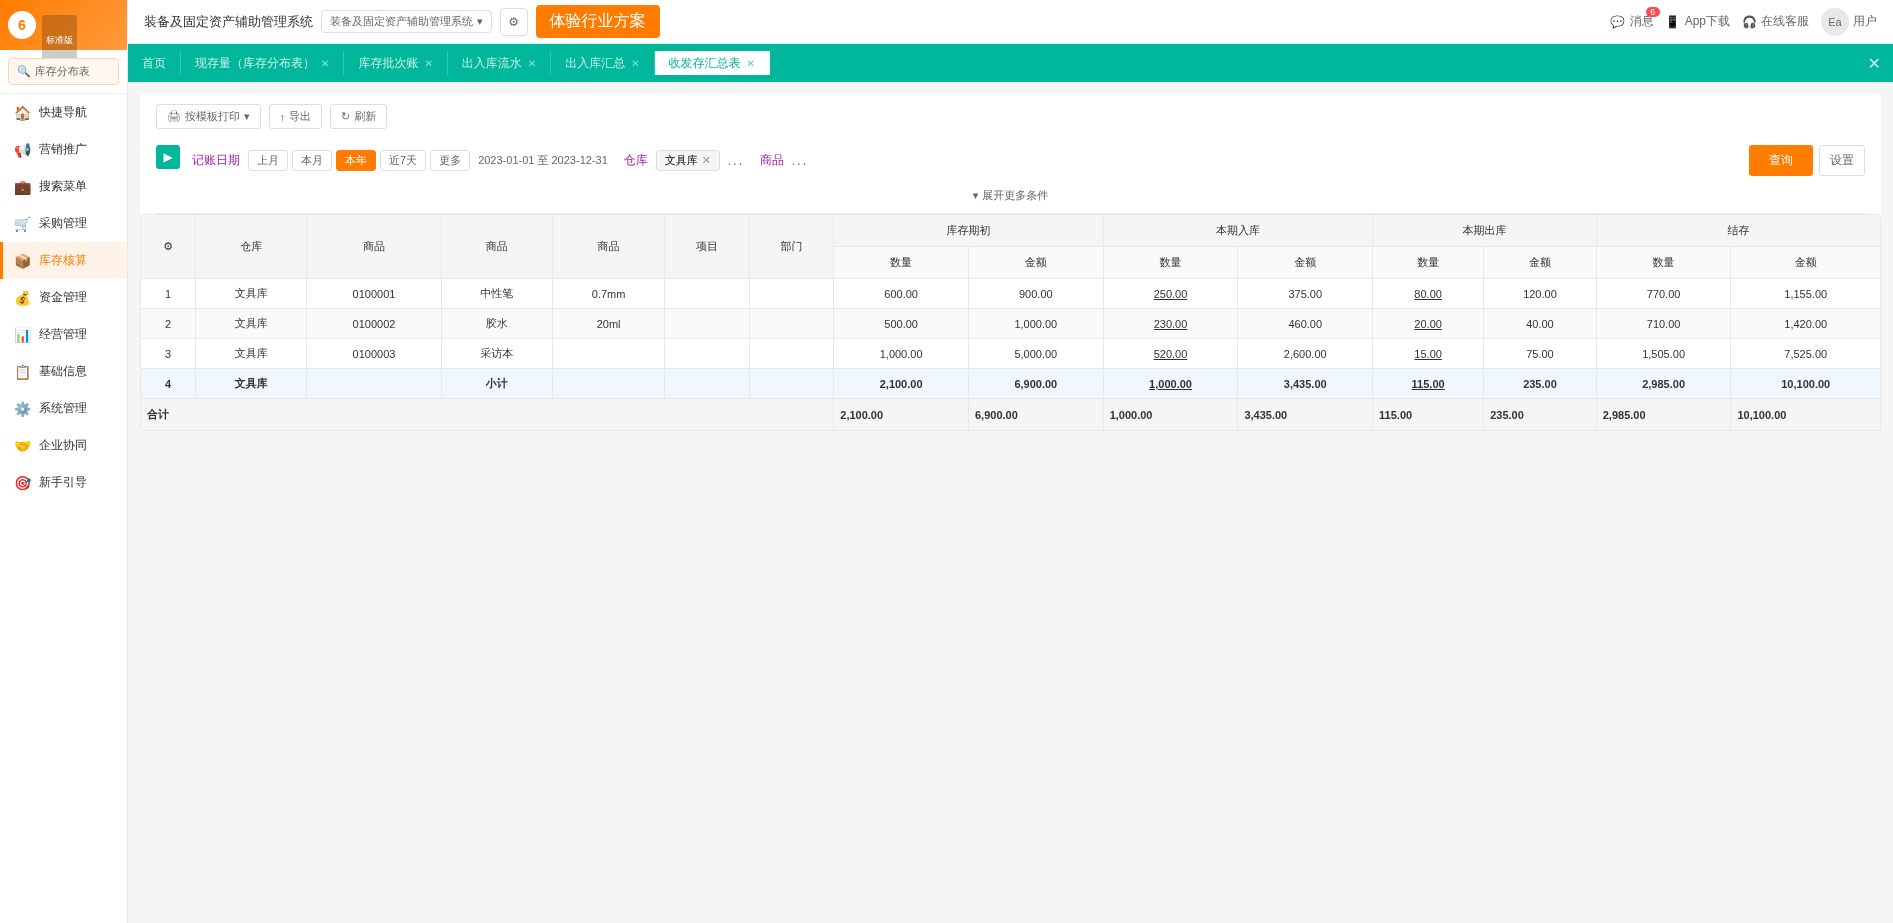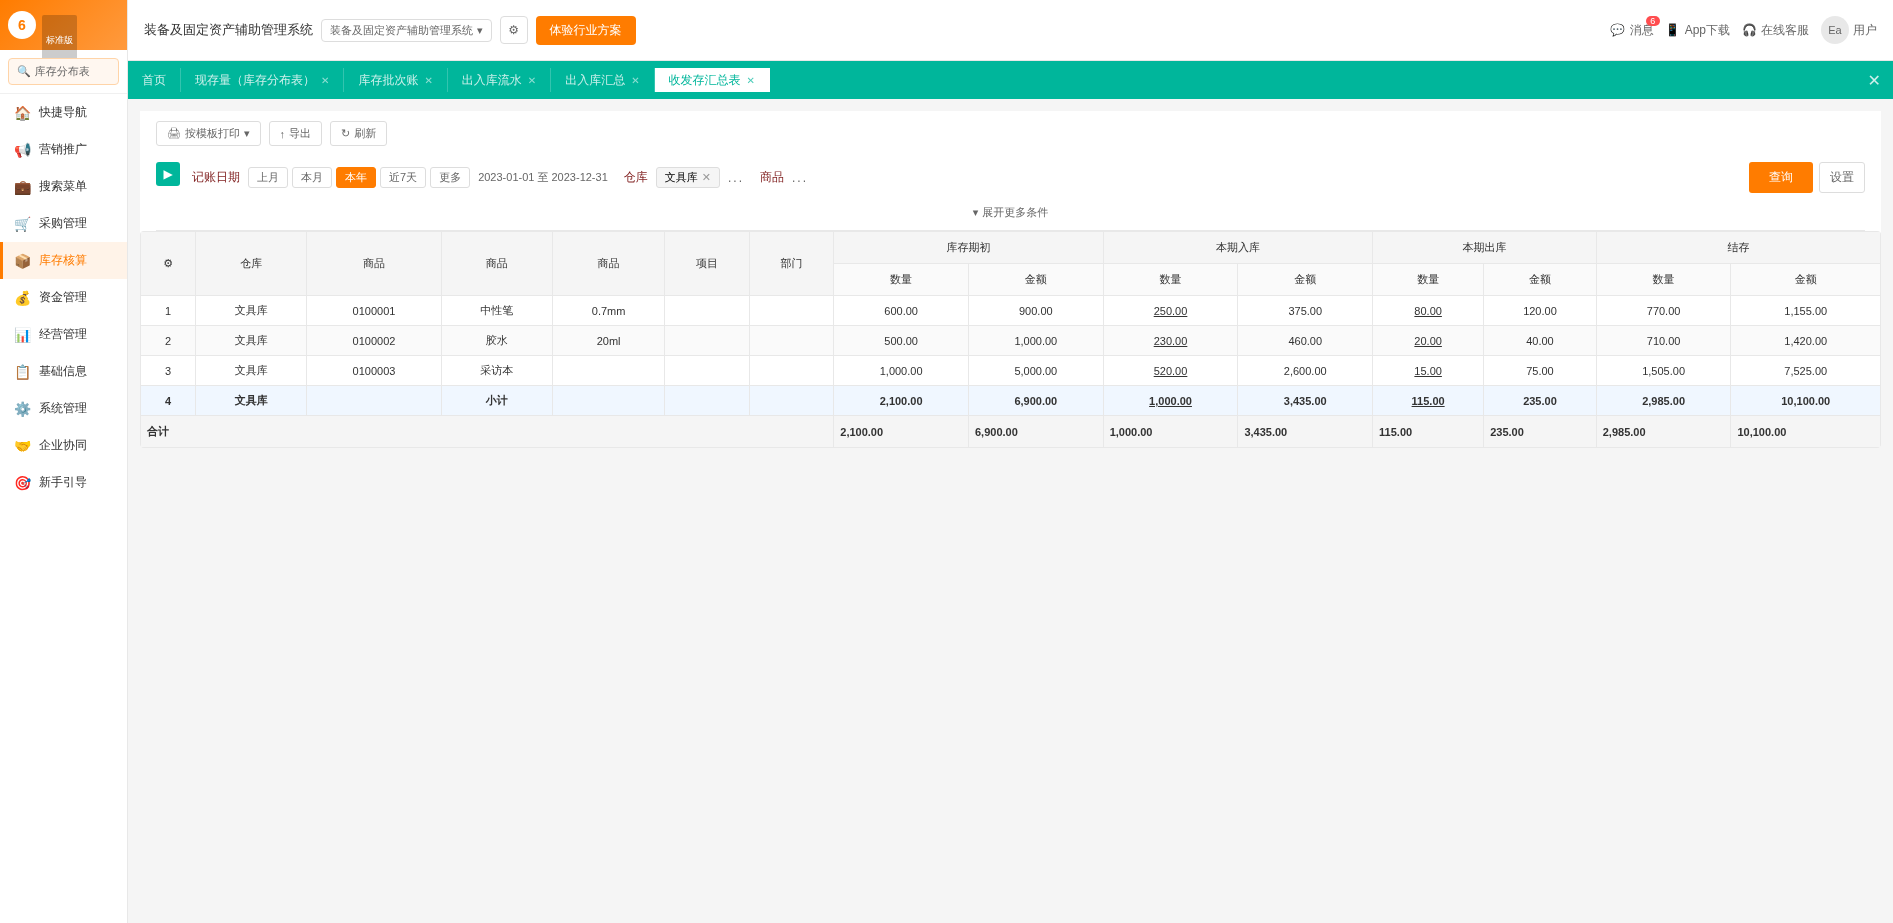--- a/index.html
+++ b/index.html
@@ -14,44 +14,44 @@
     .sidebar-search-btn { width: 100%; background: #fff7f0; border: 1px solid #ffd4a8; border-radius: 4px; padding: 5px 8px; cursor: pointer; display: flex; align-items: center; gap: 4px; color: #666; font-size: 11px; }
     .sidebar-nav { flex: 1; overflow-y: auto; }
     .nav-item { display: flex; align-items: center; gap: 8px; padding: 10px 12px; cursor: pointer; color: #333; font-size: 12px; border-left: 3px solid transparent; }
     .nav-item.active { background: #fff3e8; color: #ff7c00; border-left-color: #ff7c00; }
     .nav-icon { width: 16px; height: 16px; display: flex; align-items: center; justify-content: center; font-size: 14px; }
 
     
     .main { flex: 1; display: flex; flex-direction: column; overflow: hidden; }
 
     
-    .top-header { height: 61px; background: #fff; display: flex; align-items: center; justify-content: space-between; padding: 0 16px; border-bottom: 1px solid #e8e8e8; }
+    .top-header { height: 44px; background: #fff; display: flex; align-items: center; justify-content: space-between; padding: 0 16px; border-bottom: 1px solid #e8e8e8; }
     .top-header-left { display: flex; align-items: center; gap: 8px; }
     .system-name { color: #333; font-size: 13px; font-weight: 500; }
     .system-select { border: 1px solid #ddd; border-radius: 4px; padding: 3px 8px; font-size: 11px; color: #666; background: #fff; cursor: pointer; display: flex; align-items: center; gap: 4px; }
     .gear-btn { width: 28px; height: 28px; border: 1px solid #ddd; border-radius: 4px; display: flex; align-items: center; justify-content: center; cursor: pointer; color: #666; }
-    .try-btn { background: #ff7c00; color: #fff; border: none; border-radius: 4px; padding: 6px 14px; font-size: 12px; cursor: pointer; }
+    .try-btn { background: #ff7c00; color: #fff; border: none; border-radius: 4px; padding: 6px 14px; font-size: 16px; cursor: pointer; }
     .top-header-right { display: flex; align-items: center; gap: 12px; color: #666; font-size: 12px; }
     .header-action { display: flex; align-items: center; gap: 4px; cursor: pointer; position: relative; }
     .badge { background: #ff4d4f; color: #fff; border-radius: 8px; padding: 0 4px; font-size: 9px; min-width: 14px; text-align: center; position: absolute; top: -6px; right: -6px; }
     .user-avatar { width: 28px; height: 28px; border-radius: 50%; background: #e8e8e8; display: flex; align-items: center; justify-content: center; font-size: 11px; color: #666; }
 
     
     .tab-bar { background: #00b69b; display: flex; align-items: center; padding: 0; height: 38px; overflow-x: auto; }
     .tab-bar::-webkit-scrollbar { height: 0; }
     .tab-item { display: flex; align-items: center; gap: 6px; padding: 0 14px; height: 24px; cursor: pointer; color: rgba(255,255,255,0.8); font-size: 12px; white-space: nowrap; border-right: 1px solid rgba(255,255,255,0.2); }
     .tab-item.active { background: #fff; color: #00b69b; font-weight: 500; }
     .tab-close { font-size: 10px; opacity: 0.7; }
     .tab-bar-close { margin-left: auto; padding: 0 12px; color: rgba(255,255,255,0.8); cursor: pointer; font-size: 16px; }
 
     
     .content { flex: 1; overflow-y: auto; background: #f5f5f5; padding: 12px; }
     .page-title-text { font-size: 14px; font-weight: 600; color: #333; }
     .filter-section { display: flex; align-items: center; gap: 8px; }
-    .filter-label { color: #7f1d1d; font-size: 12px; white-space: nowrap; }
+    .filter-label { color: #a21caf; font-size: 12px; white-space: nowrap; }
     .filter-date-group { display: flex; align-items: center; gap: 4px; }
     .date-btn { padding: 2px 8px; border: 1px solid #ddd; border-radius: 3px; cursor: pointer; font-size: 11px; color: #666; background: #fff; }
     .date-btn.active { background: #ff7c00; color: #fff; border-color: #ff7c00; }
     .date-range { color: #666; font-size: 11px; }
     .warehouse-tag { display: flex; align-items: center; gap: 4px; background: #f5f5f5; border: 1px solid #ddd; border-radius: 3px; padding: 2px 8px; font-size: 11px; }
     .tag-close { cursor: pointer; color: #999; }
     .expand-btn { display: flex; align-items: center; gap: 4px; color: #666; font-size: 11px; cursor: pointer; border: none; background: none; width: 100%; justify-content: center; padding: 4px 0; }
     .toolbar-btn { display: flex; align-items: center; gap: 4px; padding: 4px 10px; border: 1px solid #ddd; border-radius: 3px; cursor: pointer; font-size: 11px; color: #666; background: #fff; }
     .query-btn { background: #ff7c00; color: #fff; border: none; border-radius: 3px; padding: 6px 20px; font-size: 12px; cursor: pointer; }
     .setting-btn { background: #fff; color: #666; border: 1px solid #ddd; border-radius: 3px; padding: 6px 10px; font-size: 12px; cursor: pointer; }

